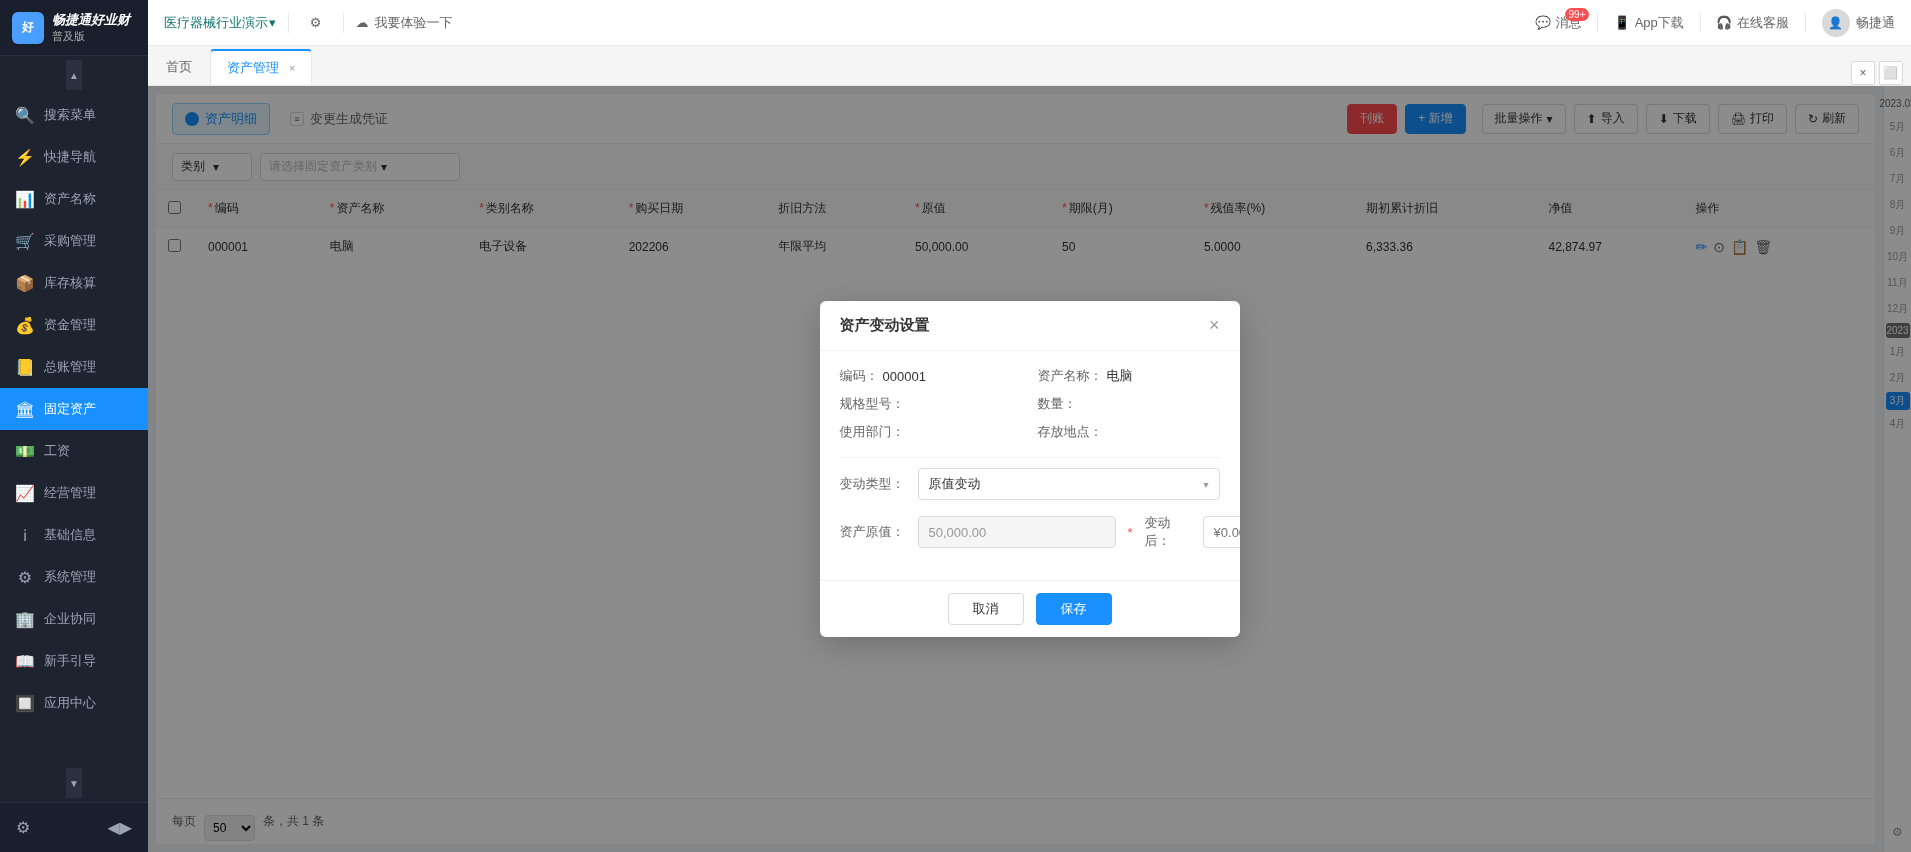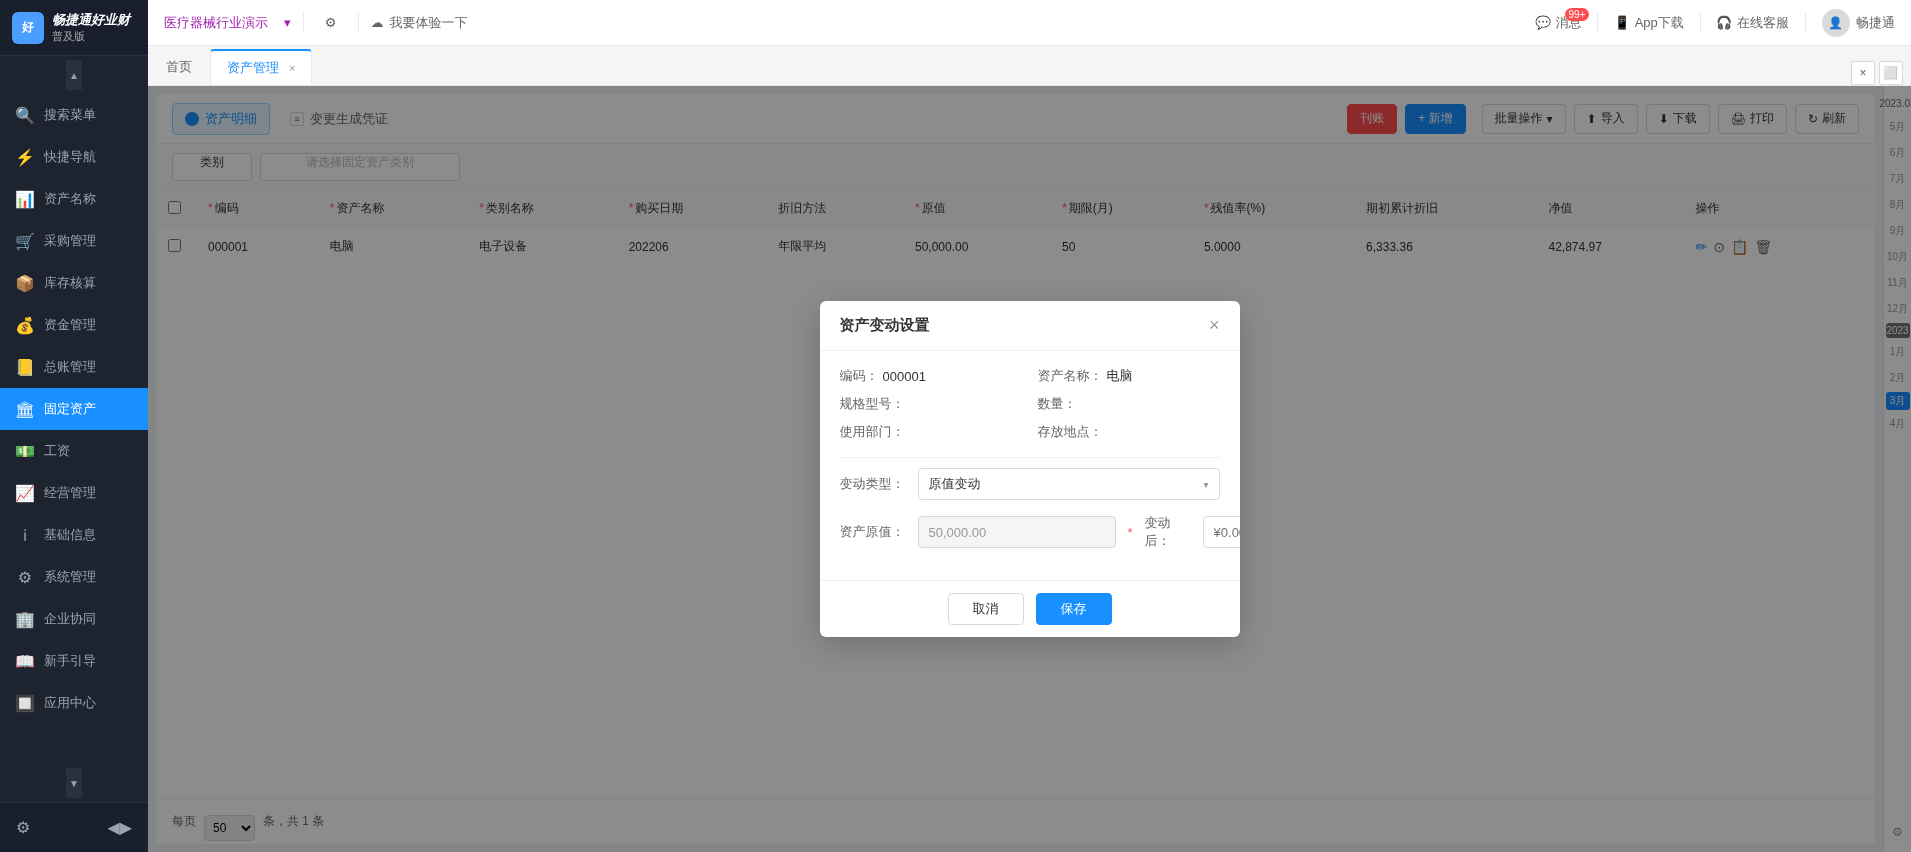--- a/index.html
+++ b/index.html
@@ -25,21 +25,21 @@
     .sidebar-bottom { height: 50px; background: #1a1f2e; display: flex; align-items: center; justify-content: space-between; padding: 0 16px; border-top: 1px solid #2a3040; }
     .sidebar-bottom-icon { color: #9aa3b0; cursor: pointer; font-size: 16px; }
 
     .sidebar-scroll-btn { width: 16px; height: 30px; background: #2a3040; display: flex; align-items: center; justify-content: center; cursor: pointer; color: #9aa3b0; font-size: 10px; }
 
     
     .main-content { flex: 1; display: flex; flex-direction: column; overflow: hidden; }
 
     
     .top-bar { height: 46px; background: #fff; display: flex; align-items: center; padding: 0 16px; gap: 12px; border-bottom: 1px solid #e8e8e8; flex-shrink: 0; box-shadow: 0 1px 4px rgba(0,0,0,0.08); }
-    .top-bar-company { display: flex; align-items: center; gap: 16px; font-size: 13px; color: #a21caf; cursor: pointer; }
+    .top-bar-company { display: flex; align-items: center; gap: 1px; font-size: 13px; color: #0f766e; cursor: pointer; }
     .top-bar-divider { width: 1px; height: 20px; background: #e8e8e8; }
     .top-bar-settings { width: 30px; height: 30px; display: flex; align-items: center; justify-content: center; cursor: pointer; color: #666; }
     .top-bar-experience { display: flex; align-items: center; gap: 6px; color: #666; font-size: 13px; cursor: pointer; }
     .top-bar-right { margin-left: auto; display: flex; align-items: center; gap: 16px; }
     .top-bar-notification { display: flex; align-items: center; gap: 4px; color: #666; font-size: 13px; cursor: pointer; position: relative; }
     .notification-badge { background: #ff4d4f; color: white; font-size: 10px; padding: 1px 4px; border-radius: 8px; position: absolute; top: -6px; right: -8px; min-width: 18px; text-align: center; }
     .top-bar-user { display: flex; align-items: center; gap: 6px; color: #666; font-size: 13px; cursor: pointer; }
     .user-avatar { width: 28px; height: 28px; background: #d9d9d9; border-radius: 50%; display: flex; align-items: center; justify-content: center; font-size: 12px; color: #666; }
 
     
@@ -64,21 +64,21 @@
     .toolbar-tab-icon { width: 14px; height: 14px; border-radius: 50%; background: #1890ff; display: flex; align-items: center; justify-content: center; }
 
     .toolbar-right { margin-left: auto; display: flex; align-items: center; gap: 8px; }
     .btn { height: 30px; padding: 0 12px; border-radius: 4px; cursor: pointer; font-size: 12px; display: flex; align-items: center; gap: 4px; border: 1px solid #d9d9d9; background: #fff; color: #333; }
     .btn-primary { background: #1890ff; color: #fff; border-color: #1890ff; }
     .btn-default { background: #fff; color: #333; border-color: #d9d9d9; }
     .btn-danger { background: #ff4d4f; color: #fff; border-color: #ff4d4f; }
 
     
     .filter-bar { height: 46px; display: flex; align-items: center; padding: 0 16px; gap: 8px; border-bottom: 1px solid #f0f0f0; flex-shrink: 0; background: #fafafa; }
-    .filter-select { height: 28px; border: 1px solid #d9d9d9; border-radius: 4px; background: #fff; padding: 0 8px; font-size: 12px; color: #333; display: flex; align-items: center; gap: 16px; cursor: pointer; min-width: 80px; flex-direction: column; }
+    .filter-select { height: 28px; border: 1px solid #d9d9d9; border-radius: 4px; background: #fff; padding: 0 8px; font-size: 12px; color: #333; display: flex; align-items: center; gap: 4px; cursor: pointer; min-width: 80px; }
     .filter-select-wide { min-width: 200px; }
 
     
     .table-container { flex: 1; overflow: auto; }
     .data-table { width: 100%; border-collapse: collapse; }
     .data-table th { background: #fafafa; border-bottom: 1px solid #f0f0f0; padding: 10px 12px; text-align: left; font-weight: 500; font-size: 12px; color: #333; white-space: nowrap; position: sticky; top: 0; z-index: 1; }
     .data-table td { padding: 10px 12px; border-bottom: 1px solid #f8f8f8; font-size: 12px; color: #333; }
     .required-mark { color: #ff4d4f; margin-right: 2px; }
     .checkbox-cell { width: 40px; }
     .action-cell { display: flex; gap: 6px; align-items: center; }

